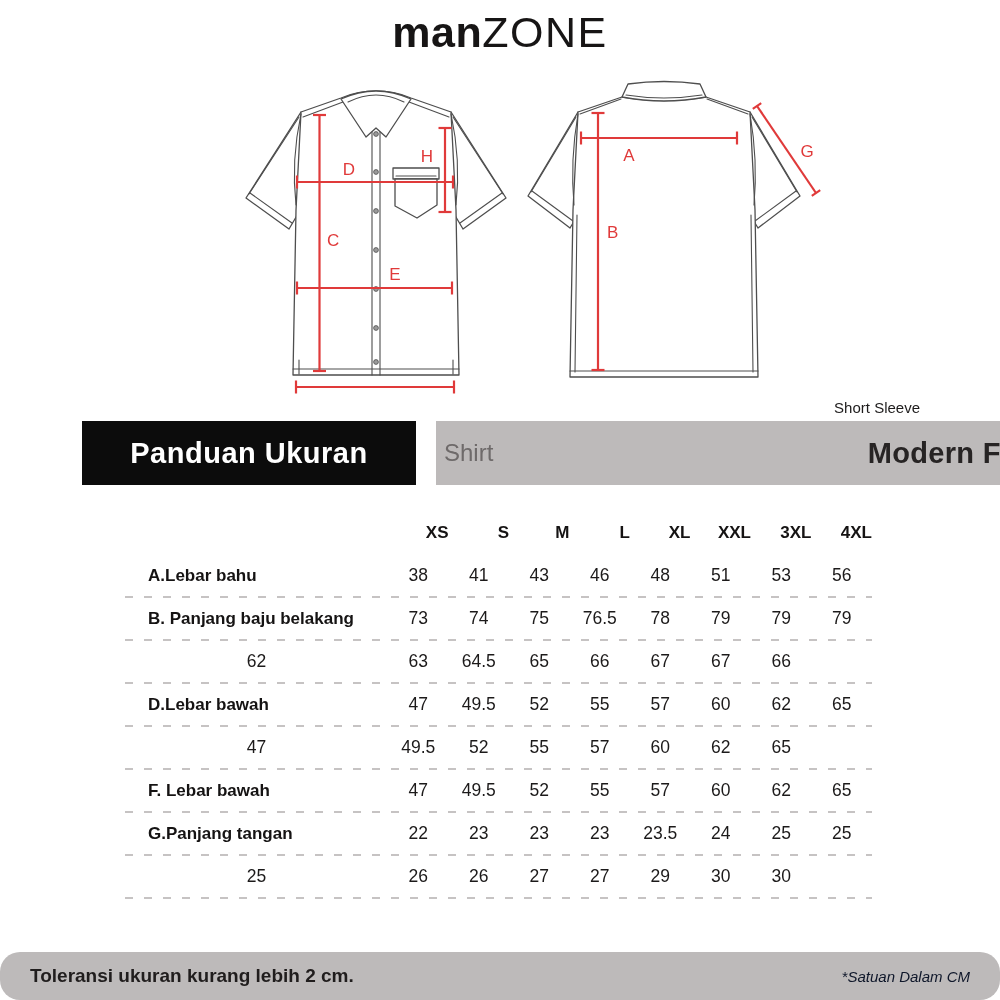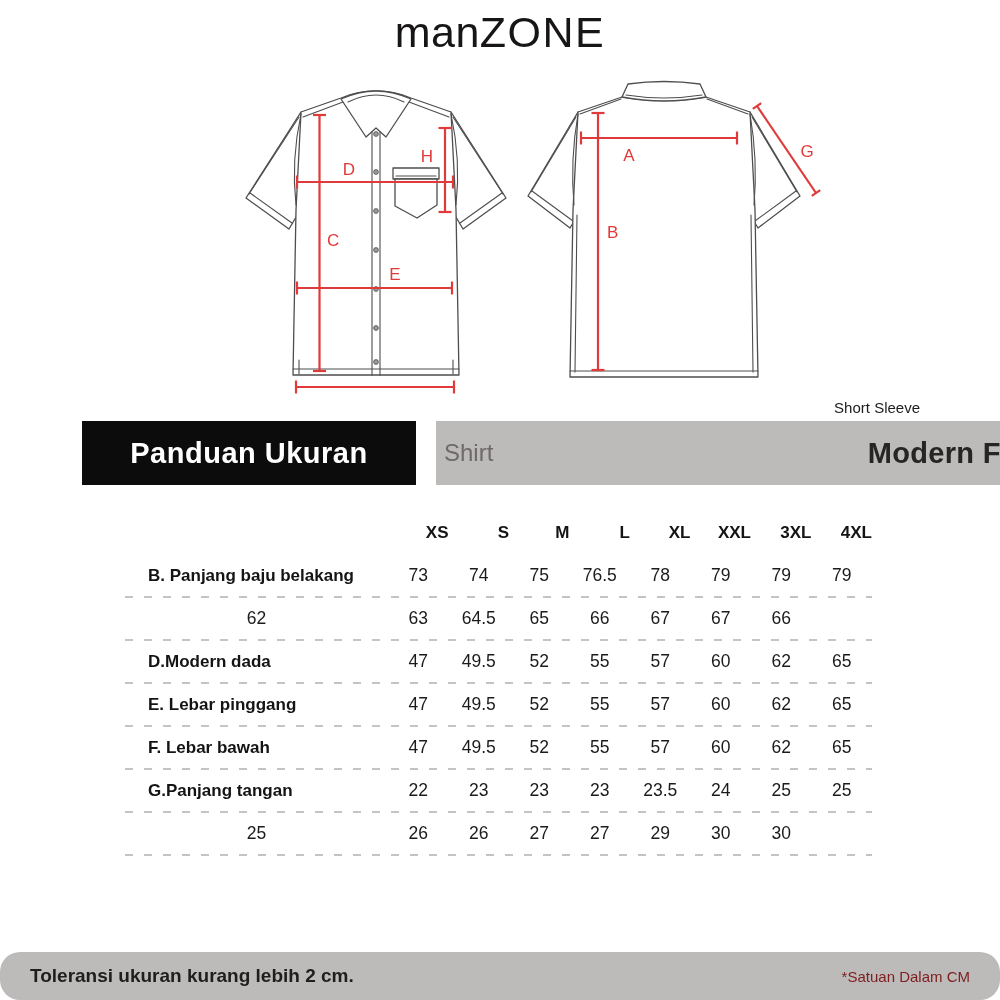--- a/index.html
+++ b/index.html
@@ -7,21 +7,21 @@
     --bar-gray:#bdbaba;
     --ink:#141414;
     --outline:#4e4e4e;
   }
   *{margin:0;padding:0;box-sizing:border-box;}
   body{background:#fff;font-family:"Liberation Sans",sans-serif;color:var(--ink);}
   .page{position:relative;width:1000px;height:1000px;background:#fff;overflow:hidden;margin:0 auto;}
 
   
   .logo{position:absolute;top:8px;left:0;width:100%;text-align:center;font-size:43px;letter-spacing:.5px;color:#171515;}
-  .logo .b{font-weight:400;}
+  .logo .b{font-weight:700;}
   .logo .r{font-weight:400;letter-spacing:1.5px;}
 
   
   .diagram-svg{position:absolute;left:200px;top:70px;}
   .of{fill:#ffffff;stroke:var(--outline);stroke-width:1.3;stroke-linejoin:round;}
   .ol{fill:none;stroke:var(--outline);stroke-width:1.1;stroke-linejoin:round;stroke-linecap:round;}
   .btn-dot{fill:#9a9a9a;stroke:var(--outline);stroke-width:.8;}
   .ml{stroke:var(--accent);stroke-width:2.2;stroke-linecap:butt;}
   .mlabel{fill:var(--accent);font:17px "Liberation Sans",sans-serif;}
 
@@ -41,21 +41,21 @@
   .trow.data{height:43px;}
   .trow.data::after{content:"";position:absolute;left:0;right:0;bottom:-1px;height:2px;
     background:repeating-linear-gradient(90deg,#c6c3c3 0,#c6c3c3 8px,transparent 8px,transparent 19px);}
   .th{font-weight:700;font-size:17px;text-align:right;color:#151313;}
   .tlabel{font-weight:700;font-size:17px;color:#151313;padding-left:23px;}
   .td{font-size:17.5px;text-align:center;color:#1c1a1a;}
 
   
   .footer-bar{position:absolute;left:0;bottom:0;width:1000px;height:48px;background:var(--bar-gray);display:flex;align-items:center;justify-content:space-between;padding:0 30px;border-radius:20px;}
   .tolerance{font-size:19px;font-weight:700;color:#201d1d;}
-  .unit-note{font-size:15px;color:#7f1d1d;}
+  .unit-note{font-size:15px;font-style:italic;color:#0f172a;}
 </style>
 </head>
 <body>
 
 <div class="page">
 
   <div class="logo">
     <span class="b">man</span><span class="r">ZONE</span>
   </div>
 
@@ -185,20 +185,31 @@
         <div class="th">XS</div>
         <div class="th">S</div>
         <div class="th">M</div>
         <div class="th">L</div>
         <div class="th">XL</div>
         <div class="th">XXL</div>
         <div class="th">3XL</div>
         <div class="th">4XL</div>
       </div>
       <div class="trow data">
+        <div class="tlabel">A.Lebar bahu</div>
+        <div class="td">38</div>
+        <div class="td">41</div>
+        <div class="td">43</div>
+        <div class="td">46</div>
+        <div class="td">48</div>
+        <div class="td">51</div>
+        <div class="td">53</div>
+        <div class="td">56</div>
+      </div>
+      <div class="trow data">
         <div class="tlabel">B. Panjang baju belakang</div>
         <div class="td">73</div>
         <div class="td">74</div>
         <div class="td">75</div>
         <div class="td">76.5</div>
         <div class="td">78</div>
         <div class="td">79</div>
         <div class="td">79</div>
         <div class="td">79</div>
       </div>
@@ -206,32 +217,31 @@
         <div class="td">62</div>
         <div class="td">63</div>
         <div class="td">64.5</div>
         <div class="td">65</div>
         <div class="td">66</div>
         <div class="td">67</div>
         <div class="td">67</div>
         <div class="td">66</div>
       </div>
       <div class="trow data">
-        <div class="tlabel">D.Modern dada</div>
+        <div class="tlabel">D.Lebar bawah</div>
         <div class="td">47</div>
         <div class="td">49.5</div>
         <div class="td">52</div>
         <div class="td">55</div>
         <div class="td">57</div>
         <div class="td">60</div>
         <div class="td">62</div>
         <div class="td">65</div>
       </div>
       <div class="trow data">
-        <div class="tlabel">E. Lebar pinggang</div>
         <div class="td">47</div>
         <div class="td">49.5</div>
         <div class="td">52</div>
         <div class="td">55</div>
         <div class="td">57</div>
         <div class="td">60</div>
         <div class="td">62</div>
         <div class="td">65</div>
       </div>
       <div class="trow data">

